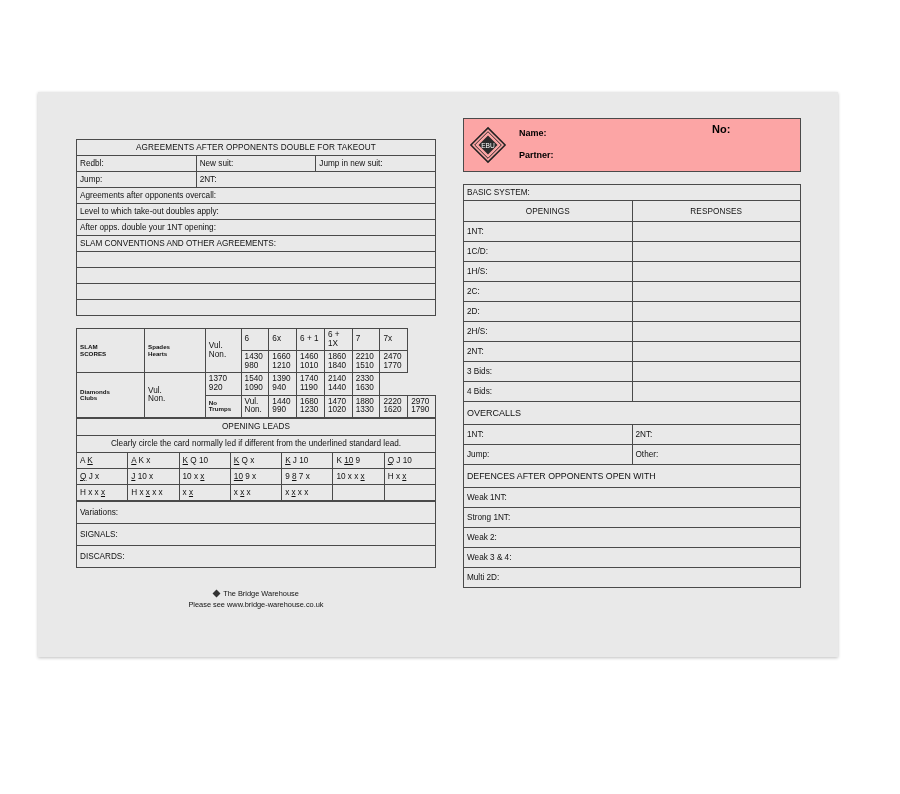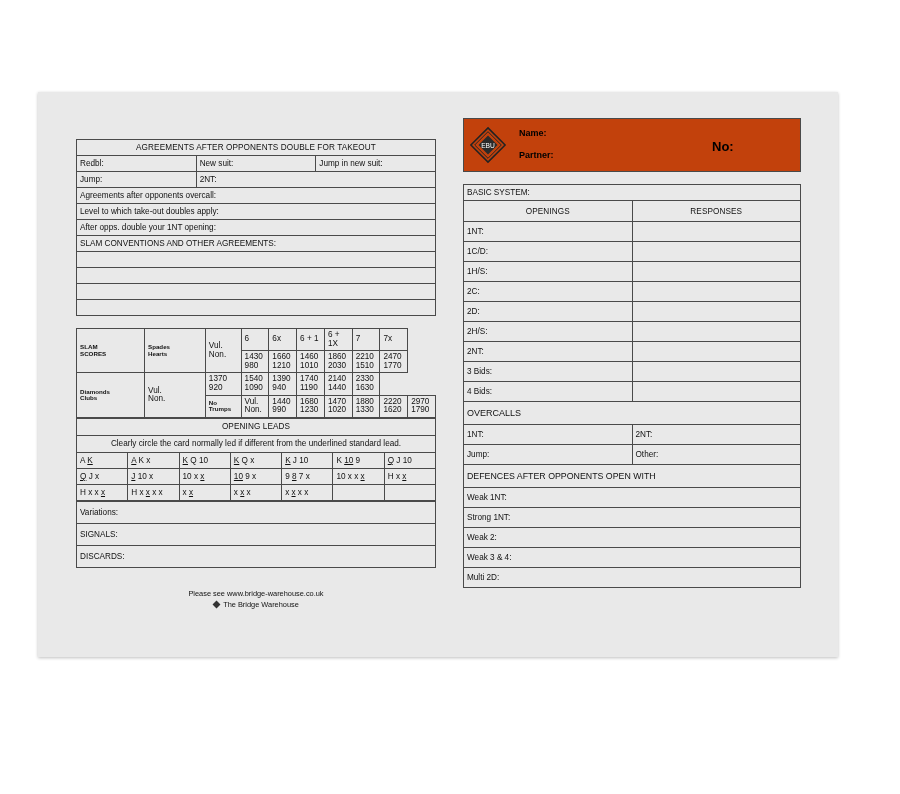--- a/index.html
+++ b/index.html
@@ -65,41 +65,41 @@
   .ttl {
     font-weight: bold;
   }
   .small { font-size: 6.6px; }
 
   
   .namebox {
     border: 1px solid #4a4a4a;
     height: 52px;
     position: relative;
-    background: #c2410c;
+    background: #fca5a5;
   }
   .logo {
     position: absolute;
     left: 5px;
     top: 7px;
     width: 38px;
     height: 38px;
   }
   .name-label {
     position: absolute;
     left: 55px;
     top: 9px;
     font-size: 9px;
     font-weight: bold;
   }
   .no-label {
     position: absolute;
     left: 248px;
-    top: 20px;
-    font-size: 13px;
+    top: 4px;
+    font-size: 11px;
     font-weight: bold;
     text-align: right;
   }
   .partner-label {
     position: absolute;
     left: 55px;
     top: 31px;
     font-size: 9px;
     font-weight: bold;
   }
@@ -237,21 +237,21 @@
           <td>
             <div>1660</div>
             <div>1210</div>
           </td>
           <td>
             <div>1460</div>
             <div>1010</div>
           </td>
           <td>
             <div>1860</div>
-            <div>2030</div>
+            <div>1840</div>
           </td>
           <td>
             <div>2210</div>
             <div>1510</div>
           </td>
           <td>
             <div>2470</div>
             <div>1770</div>
           </td>
         </tr>
@@ -376,22 +376,22 @@
         </tr>
         <tr>
           <td style="height:17px" class="ttl">DISCARDS:</td>
         </tr>
       </tbody>
         </table>
 
     </div>
 
     <div class="footer">
+      <div><span class="fdiamond"></span><span>The Bridge Warehouse</span></div>
       <div>Please see www.bridge-warehouse.co.uk</div>
-      <div><span class="fdiamond"></span><span>The Bridge Warehouse</span></div>
     </div>
 
     <div class="col-right">
 
       <div class="namebox">
         <svg class="logo" viewBox="0 0 40 40">
           <polygon points="20,2 38,20 20,38 2,20" fill="none" stroke="#222" stroke-width="1.6"></polygon>
           <polygon points="20,6 34,20 20,34 6,20" fill="none" stroke="#222" stroke-width="1"></polygon>
           <polygon points="20,10 30,20 20,30 10,20" fill="#2a2a2a"></polygon>
           <text x="20" y="23" font-size="7" fill="#fff" text-anchor="middle" font-family="Liberation Sans, sans-serif">EBU</text>

